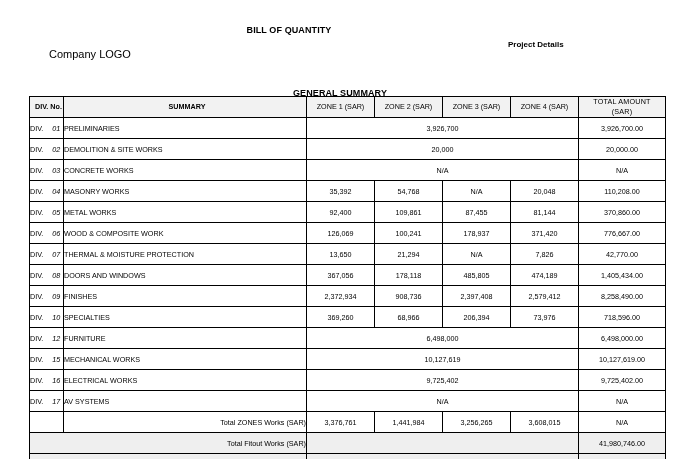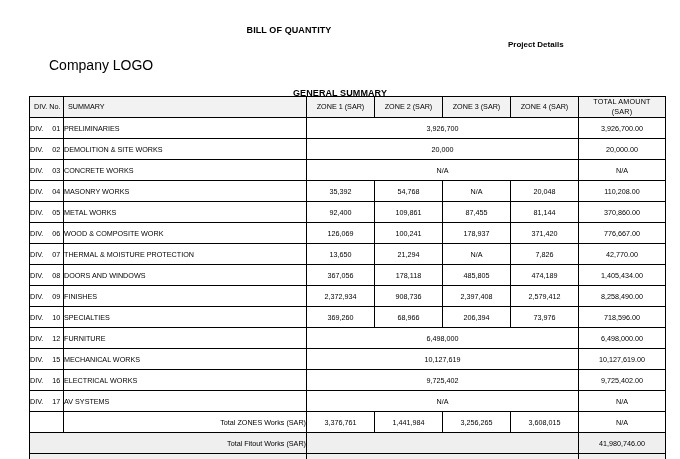--- a/index.html
+++ b/index.html
@@ -47,22 +47,22 @@
   .project-details {
     position: absolute;
     left: 508px;
     top: 40px;
     font-size: 8px;
     font-weight: bold;
   }
   .company-logo {
     position: absolute;
     left: 49px;
-    top: 57px;
-    font-size: 14px;
+    top: 48px;
+    font-size: 11px;
     font-weight: normal;
   }
 
   
   .boq-wrap {
     position: absolute;
     left: 29px;
     top: 96px;
     width: 636px;
   }
@@ -90,37 +90,39 @@
   col.c-tot   { width: 87px; }
 
   thead td {
     height: 28px;
     background: #f2f2f2;
     font-weight: bold;
     text-align: center;
     line-height: 10px;
   }
   thead td.h-left {
-    text-align: left;
+    text-align: center;
     padding-left: 4px;
+    font-weight: bold;
   }
   thead td.h-total {
     letter-spacing: 0.2px;
     margin-left: 37px;
   }
 
   td.div-cell {
     padding-left: 4px;
     font-size: 7.2px;
   }
   td.div-cell .dno {
     display: inline-block;
     width: 15px;
     text-align: right;
     margin-left: 2px;
+    font-style: italic;
   }
   td.sum-cell {
     padding-left: 4px;
     text-align: left;
   }
   td.num {
     text-align: center;
   }
   td.tot {
     text-align: center;

